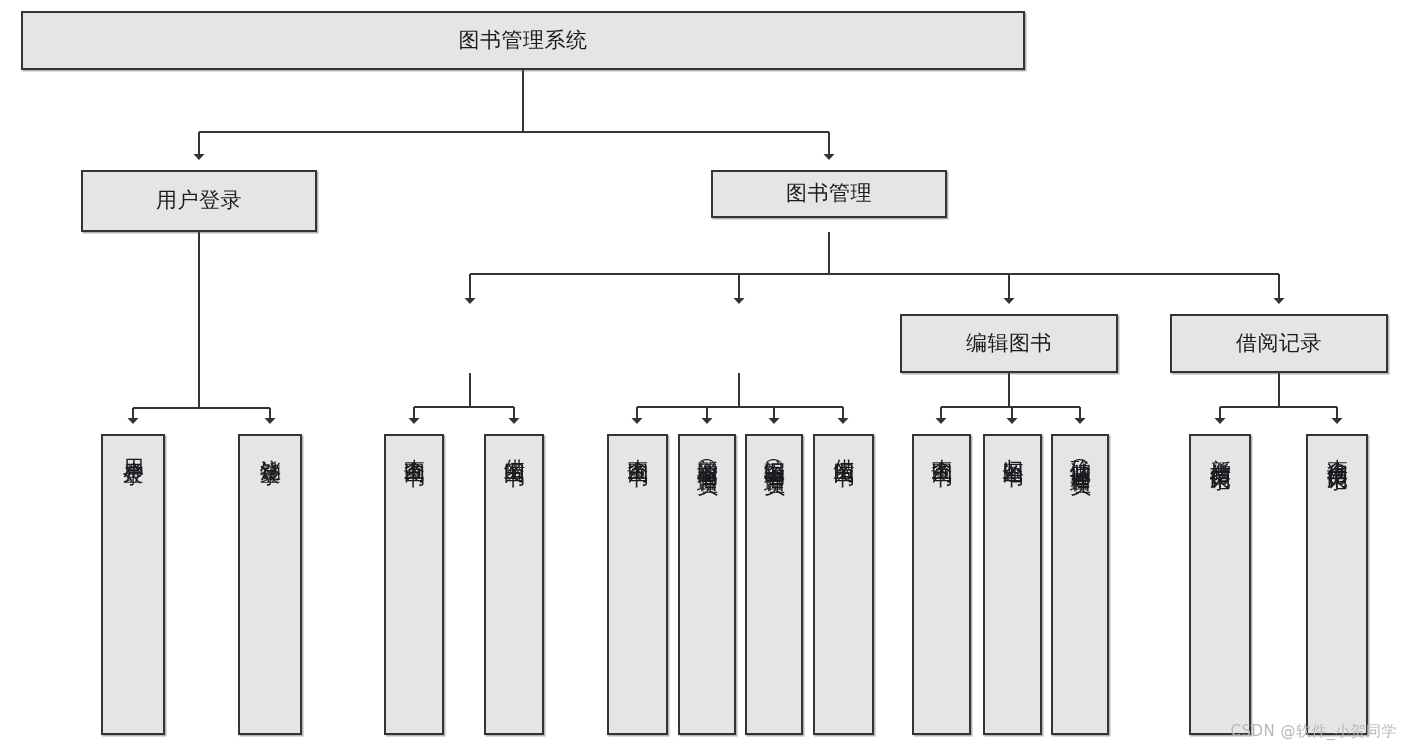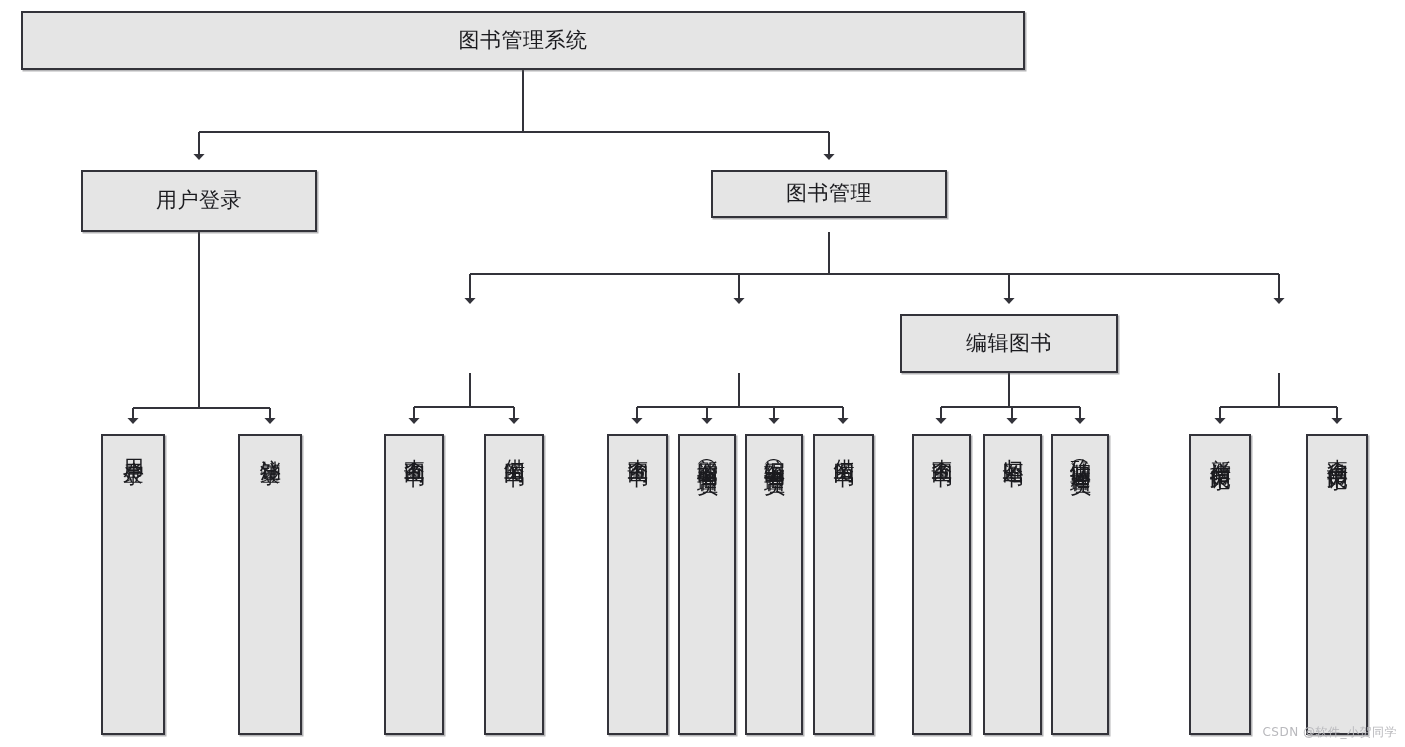--- a/index.html
+++ b/index.html
@@ -54,21 +54,21 @@
     font-size: 21px;
     color: #1b1b1f;
     letter-spacing: 2.5px;
     line-height: 1.0;
     white-space: nowrap;
   }
   #watermark {
     position: absolute;
     right: 8px;
     bottom: 6px;
-    font-size: 12px;
+    font-size: 15px;
     color: #b9b9bd;
     letter-spacing: 0.5px;
     white-space: nowrap;
     pointer-events: none;
   }
 </style>
 </head>
 <body>
 
 <div id="diagram-root">
@@ -130,20 +130,23 @@
   <div class="node-box" id="node-l1-0" style="left: 81px; top: 170px; width: 236px; height: 62px;">
     <span class="node-label-h">用户登录</span>
   </div>
   <div class="node-box" id="node-l1-1" style="left: 711px; top: 170px; width: 236px; height: 48px;">
     <span class="node-label-h">图书管理</span>
   </div>
 
   <div class="node-box" id="node-l2-2" style="left: 900px; top: 314px; width: 218px; height: 59px;">
     <span class="node-label-h">编辑图书</span>
   </div>
+  <div class="node-box" id="node-l2-3" style="left: 1170px; top: 314px; width: 218px; height: 59px;">
+    <span class="node-label-h">借阅记录</span>
+  </div>
 
   <div class="node-box leaf" id="node-leaf-0" style="left: 101px; top: 434px; width: 64px; height: 301px;">
     <span class="node-label-v">用户登录</span>
   </div>
   <div class="node-box leaf" id="node-leaf-1" style="left: 238px; top: 434px; width: 64px; height: 301px;">
     <span class="node-label-v">注销登录</span>
   </div>
   <div class="node-box leaf" id="node-leaf-2" style="left: 384px; top: 434px; width: 60px; height: 301px;">
     <span class="node-label-v">查询图书</span>
   </div>

